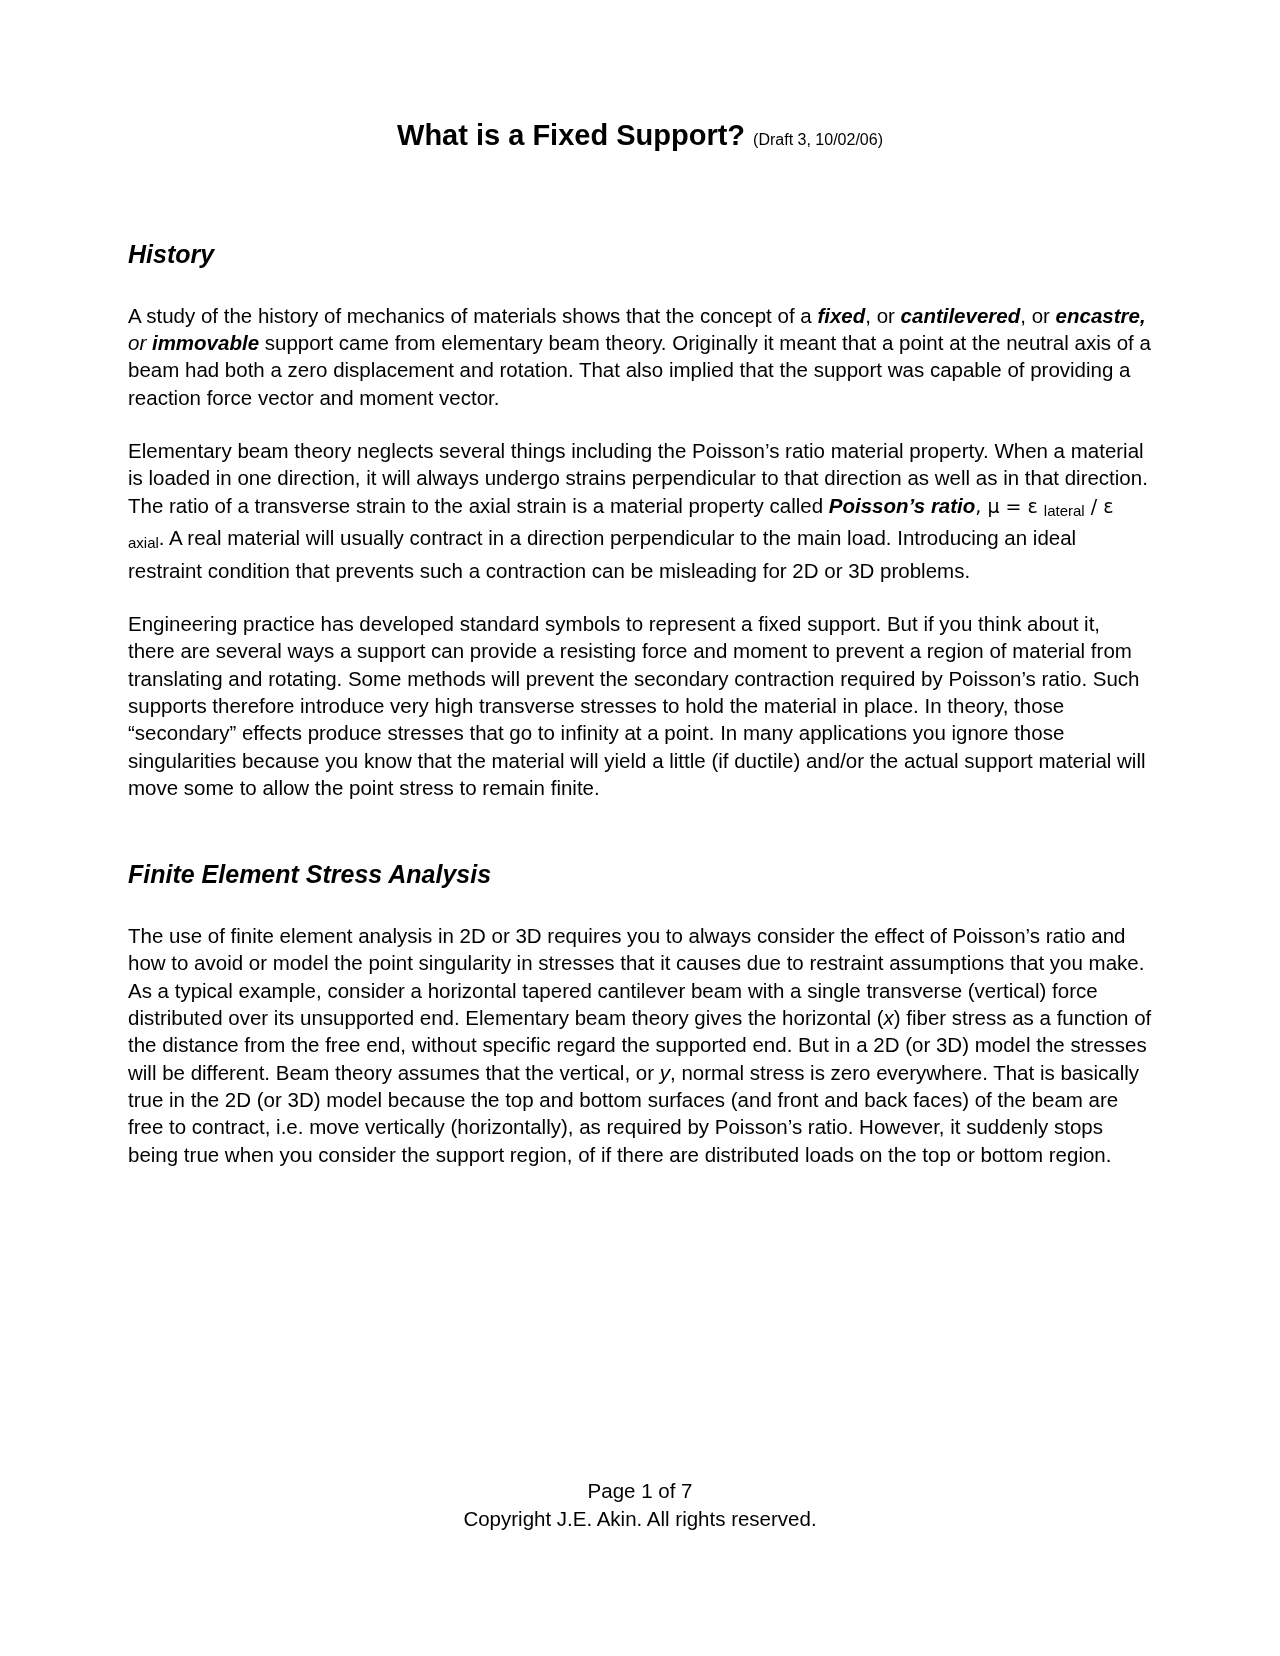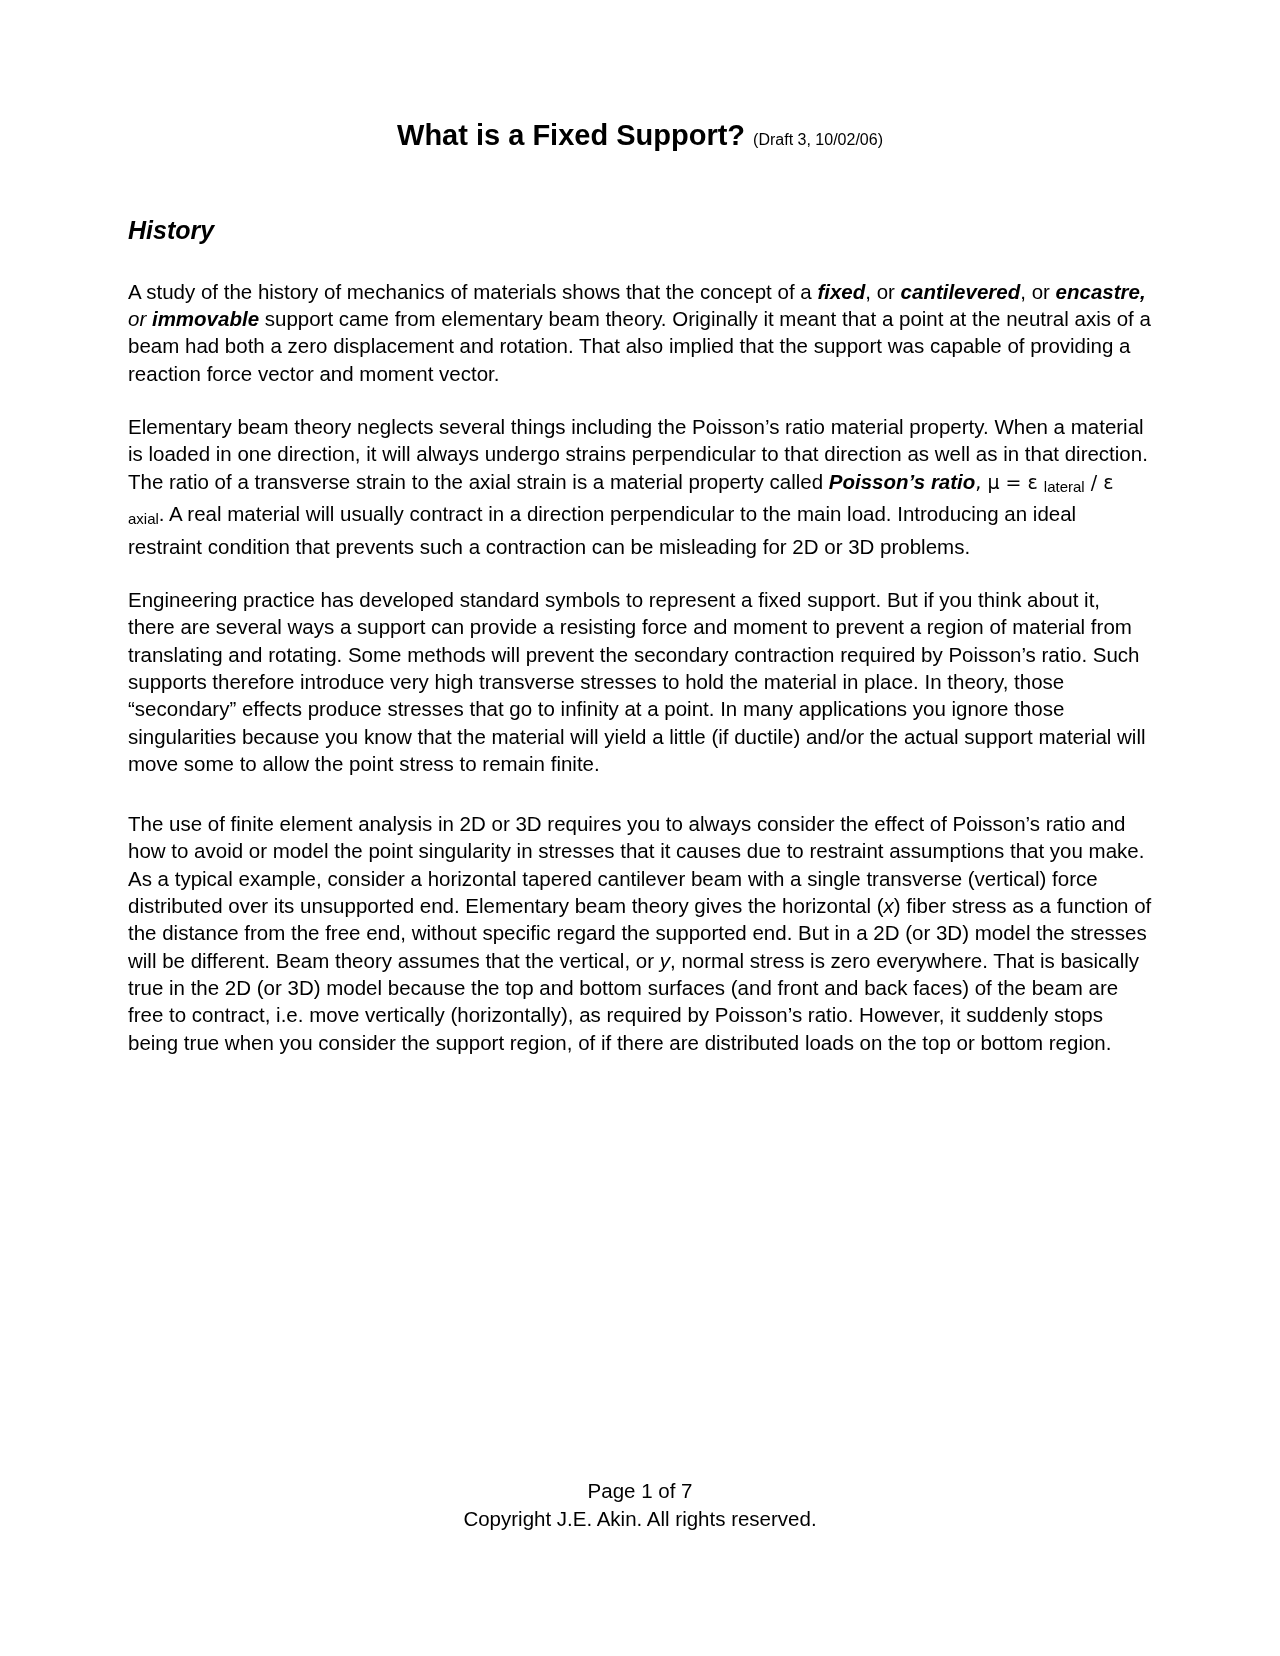--- a/index.html
+++ b/index.html
@@ -31,21 +31,21 @@
     line-height: 1.2;
   }
   .doc-title .subnote {
     font-size: 16px;
     font-weight: normal;
   }
   h2.section {
     font-size: 25px;
     font-weight: bold;
     font-style: italic;
-    margin: 62px 0 0 0;
+    margin: 86px 0 0 0;
     line-height: 1.2;
   }
   h2.section.second {
     margin-top: 58px;
   }
   p.body {
     font-size: 20.5px;
     line-height: 27.3px;
     margin: 26px 0 0 0;
     text-align: left;
@@ -78,20 +78,21 @@
   </h1>
 
   <h2 class="section">History</h2>
 
   <p class="body first"><span>A study of the history of mechanics of materials shows that the concept of a </span><b class="bi">fixed</b><span>, or </span><b class="bi">cantilevered</b><span>, or </span><b class="bi">encastre,</b><i class="i"> or </i><b class="bi">immovable</b><span> support came from elementary beam theory. Originally it meant that a point at the neutral axis of a beam had both a zero displacement and rotation.  That also implied that the support was capable of providing a reaction force vector and moment vector.</span></p>
 
   <p class="body"><span>Elementary beam theory neglects several things including the Poisson’s ratio material property.  When a material is loaded in one direction, it will always undergo strains perpendicular to that direction as well as in that direction.  The ratio of a transverse strain to the axial strain is a material property called </span><b class="bi">Poisson’s ratio</b><span class="greek">, μ = ε </span><span class="sub">lateral</span><span class="greek"> / ε </span><span class="sub">axial</span><span>.  A real material will usually contract in a direction perpendicular to the main load.  Introducing an ideal restraint condition that prevents such a contraction can be misleading for 2D or 3D problems.</span></p>
 
   <p class="body"><span>Engineering practice has developed standard symbols to represent a fixed support.  But if you think about it, there are several ways a support can provide a resisting force and moment to prevent a region of material from translating and rotating.  Some methods will prevent the secondary contraction required by Poisson’s ratio.  Such supports therefore introduce very high transverse stresses to hold the material in place.  In theory, those “secondary” effects produce stresses that go to infinity at a point.  In many applications you ignore those singularities because you know that the material will yield a little (if ductile) and/or the actual support material will move some to allow the point stress to remain finite.</span></p>
 
+  <h2 class="section second">Finite Element Stress Analysis</h2>
 
   <p class="body first"><span>The use of finite element analysis in 2D or 3D requires you to always consider the effect of Poisson’s ratio and how to avoid or model the point singularity in stresses that it causes due to restraint assumptions that you make.  As a typical example, consider a horizontal tapered cantilever beam with a single transverse (vertical) force distributed over its unsupported end.  Elementary beam theory gives the horizontal (</span><i class="i">x</i><span>) fiber stress as a function of the distance from the free end, without specific regard the supported end.  But in a 2D (or 3D) model the stresses will be different.  Beam theory assumes that the vertical, or </span><i class="i">y</i><span>, normal stress is zero everywhere.  That is basically true in the 2D (or 3D) model because the top and bottom surfaces (and front and back faces) of the beam are free to contract, i.e. move vertically (horizontally), as required by Poisson’s ratio.  However, it suddenly stops being true when you consider the support region, of if there are distributed loads on the top or bottom region.</span></p>
 
 
 </div>
 
 <div class="footer">
   <div>Page 1 of 7</div>
   <div>Copyright J.E. Akin. All rights reserved.</div>
 </div>

